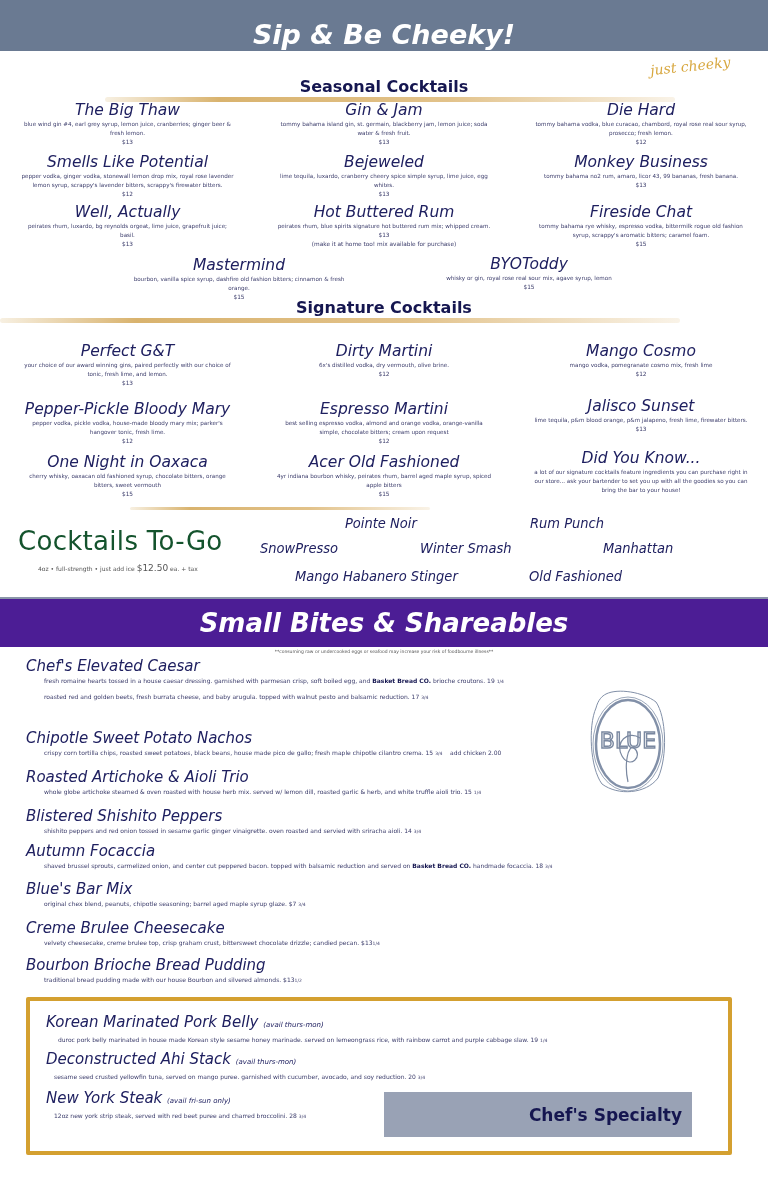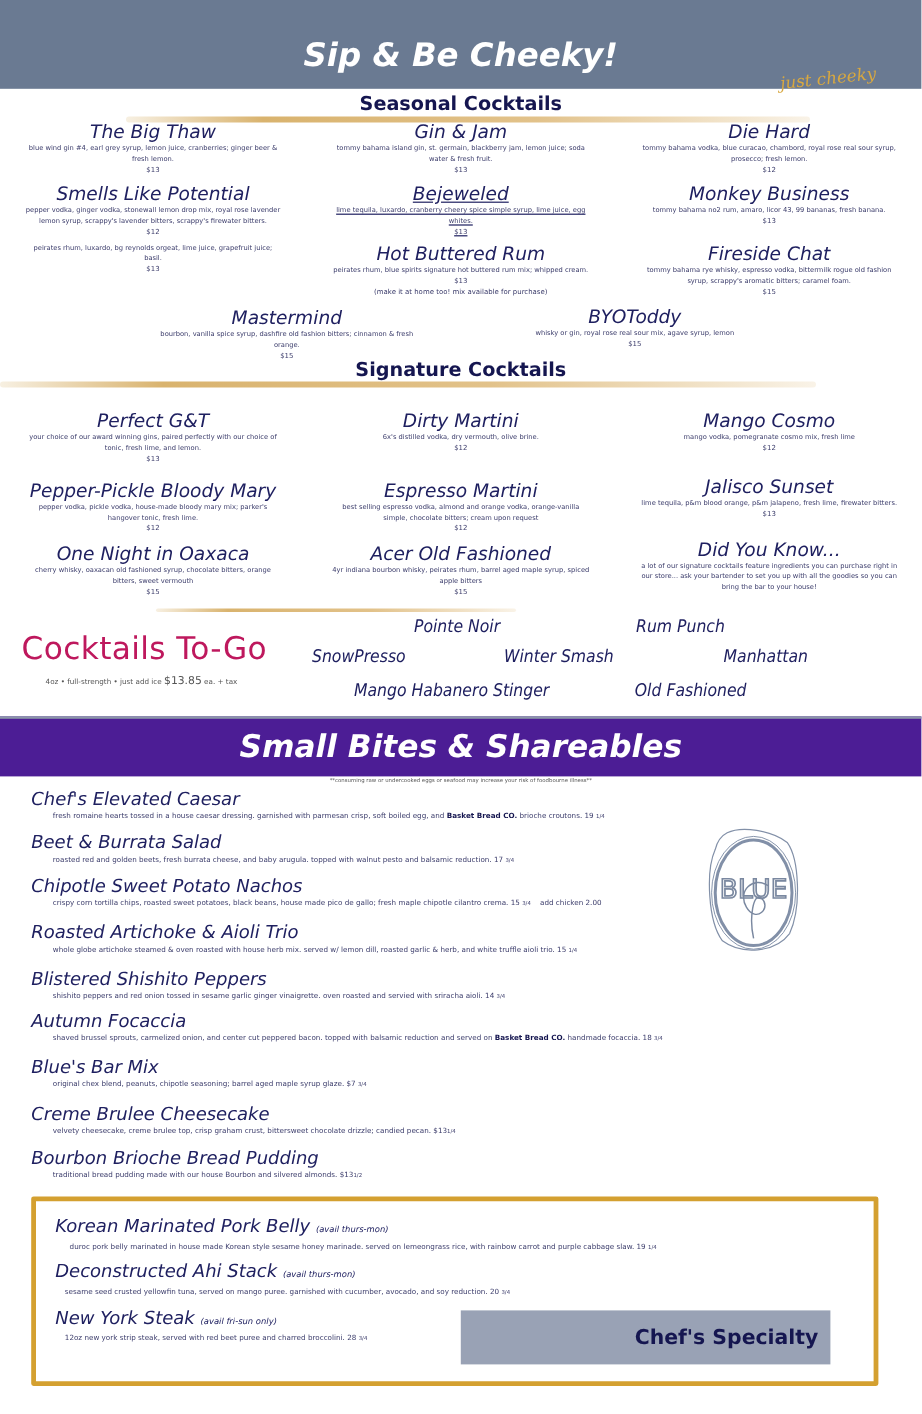--- a/index.html
+++ b/index.html
@@ -4,21 +4,21 @@
 <style>
   * { box-sizing: border-box; margin: 0; padding: 0; }
   html, body { width: 768px; height: 1178px; background: #ffffff; overflow: hidden; }
   body { font-family: "DejaVu Sans", sans-serif; color: #1f2060; position: relative; }
 
   .banner {
     position: absolute; left: 0; width: 768px; background: #6a7a92;
     display: flex; align-items: center; justify-content: center;
     color: #ffffff; font-weight: bold; font-style: italic;
   }
-  .banner-top { top: 0; height: 74px; padding-top: 18px; font-size: 27px; }
+  .banner-top { top: 0; height: 51px; padding-top: 18px; font-size: 27px; }
   .banner-bites { top: 597px; height: 50px; background: #4c1d95; font-size: 26px; border-top: 2px solid #8a96a8; }
 
   .just-cheeky {
     position: absolute; left: 650px; top: 58px; font-family: "DejaVu Serif", serif;
     font-style: italic; font-size: 14px; color: #d8a840; transform: rotate(-6deg);
   }
 
   .section-title {
     position: absolute; left: 0; width: 768px; text-align: center;
     font-weight: bold; font-size: 16px; color: #151650;
@@ -36,21 +36,21 @@
     font-family: "DejaVu Sans", sans-serif; font-style: italic;
     font-size: 15.5px; color: #1f2060; line-height: 19px; white-space: nowrap;
   }
   .item .desc {
     font-size: 5.6px; color: #3a3b6a; line-height: 9px;
   }
   .item .price { font-size: 5.8px; color: #3a3b6a; line-height: 9px; }
   .item .note { font-size: 5.8px; color: #3a3b6a; line-height: 9px; }
 
   .togo-title {
-    position: absolute; left: 18px; top: 526px; font-size: 26px; color: #be185d;
+    position: absolute; left: 18px; top: 526px; font-size: 26px; color: #14532d;
     font-family: "DejaVu Sans", sans-serif; font-weight: normal; letter-spacing: 0.3px;
   }
   .togo-sub { position: absolute; left: 38px; top: 563px; font-size: 6px; color: #555; }
   .togo-sub .big { font-size: 9px; }
   .togo-drink {
     position: absolute; font-style: italic; font-size: 14.5px; color: #1f2060; white-space: nowrap;
     font-family: "DejaVu Sans Condensed", "DejaVu Sans", sans-serif;
   }
 
   .disclaimer { position: absolute; left: 0; width: 768px; top: 649px; text-align: center; font-size: 4.5px; color: #555; }
@@ -99,32 +99,33 @@
   <div class="name">Die Hard</div>
   <div class="desc">tommy bahama vodka, blue curacao, chambord, royal rose real sour syrup, prosecco; fresh lemon.</div>
   <div class="price">$12</div>
 </div>
 
 <div class="item" style="left:20px; top:153px; width:215px;">
   <div class="name">Smells Like Potential</div>
   <div class="desc">pepper vodka, ginger vodka, stonewall lemon drop mix, royal rose lavender lemon syrup, scrappy's lavender bitters, scrappy's firewater bitters.</div>
   <div class="price">$12</div>
 </div>
-<div class="item" style="left:276px; top:153px; width:216px;text-decoration:underline;">
+<div class="item" style="left:276px; top:153px; width:216px;">
   <div class="name">Bejeweled</div>
   <div class="desc">lime tequila, luxardo, cranberry cheery spice simple syrup, lime juice, egg whites.</div>
   <div class="price">$13</div>
 </div>
 <div class="item" style="left:530px; top:153px; width:222px;">
   <div class="name">Monkey Business</div>
   <div class="desc">tommy bahama no2 rum, amaro, licor 43, 99 bananas, fresh banana.</div>
   <div class="price">$13</div>
 </div>
 
 <div class="item" style="left:20px; top:203px; width:215px;">
+  <div class="name">Well, Actually</div>
   <div class="desc">peirates rhum, luxardo, bg reynolds orgeat, lime juice, grapefruit juice; basil.</div>
   <div class="price">$13</div>
 </div>
 <div class="item" style="left:276px; top:203px; width:216px;text-align:center;">
   <div class="name">Hot Buttered Rum</div>
   <div class="desc">peirates rhum, blue spirits signature hot buttered rum mix; whipped cream.</div>
   <div class="price">$13</div>
   <div class="note">(make it at home too! mix available for purchase)</div>
 </div>
 <div class="item" style="left:530px; top:203px; width:222px;">
@@ -192,42 +193,41 @@
 <div class="item" style="left:530px; top:449px; width:222px;">
   <div class="name">Did You Know...</div>
   <div class="desc">a lot of our signature cocktails feature ingredients you can purchase right in our store... ask your bartender to set you up with all the goodies so you can bring the bar to your house!</div>
 </div>
 
 <div class="brush" style="left:130px; top:507px; width:300px; height:3px;"></div>
 
 <div class="togo-title">Cocktails To-Go</div>
 <div class="togo-sub">
   <span>4oz • full-strength • just add ice</span>
-  <span class="big">$13.85</span>
+  <span class="big">$12.50</span>
   <span>ea. + tax</span>
 </div>
 <div class="togo-drink" style="left:345px; top:515px;">Pointe Noir</div>
 <div class="togo-drink" style="left:530px; top:515px;">Rum Punch</div>
 <div class="togo-drink" style="left:260px; top:540px;">SnowPresso</div>
 <div class="togo-drink" style="left:420px; top:540px;">Winter Smash</div>
 <div class="togo-drink" style="left:603px; top:540px;">Manhattan</div>
 <div class="togo-drink" style="left:295px; top:568px;">Mango Habanero Stinger</div>
 <div class="togo-drink" style="left:529px; top:568px;">Old Fashioned</div>
 
 <div class="banner banner-bites">
   <span>Small Bites &amp; Shareables</span>
 </div>
 <div class="disclaimer">**consuming raw or undercooked eggs or seafood may increase your risk of foodbourne illness**</div>
 
 <div class="bite" style="top:656px;">
   <div class="name">Chef's Elevated Caesar</div>
   <div class="desc"><span>fresh romaine hearts tossed in a house caesar dressing. garnished with parmesan crisp, soft boiled egg, and </span><b>Basket Bread CO.</b><span> brioche croutons. 19</span> <span class="small">1/4</span></div>
 </div>
 <div class="bite" style="top:692px;">
-  <div class="name">Beet &amp; Burrata Salad</div>
   <div class="desc"><span>roasted red and golden beets, fresh burrata cheese, and baby arugula. topped with walnut pesto and balsamic reduction. 17</span> <span class="small">3/4</span></div>
 </div>
 <div class="bite" style="top:728px;">
   <div class="name">Chipotle Sweet Potato Nachos</div>
   <div class="desc"><span>crispy corn tortilla chips, roasted sweet potatoes, black beans, house made pico de gallo; fresh maple chipotle cilantro crema. 15</span> <span class="small">3/4</span>&nbsp;&nbsp;&nbsp;&nbsp;<span>add chicken 2.00</span></div>
 </div>
 <div class="bite" style="top:767px;">
   <div class="name">Roasted Artichoke &amp; Aioli Trio</div>
   <div class="desc"><span>whole globe artichoke steamed &amp; oven roasted with house herb mix. served w/ lemon dill, roasted garlic &amp; herb, and white truffle aioli trio. 15</span> <span class="small">1/4</span></div>
 </div>

